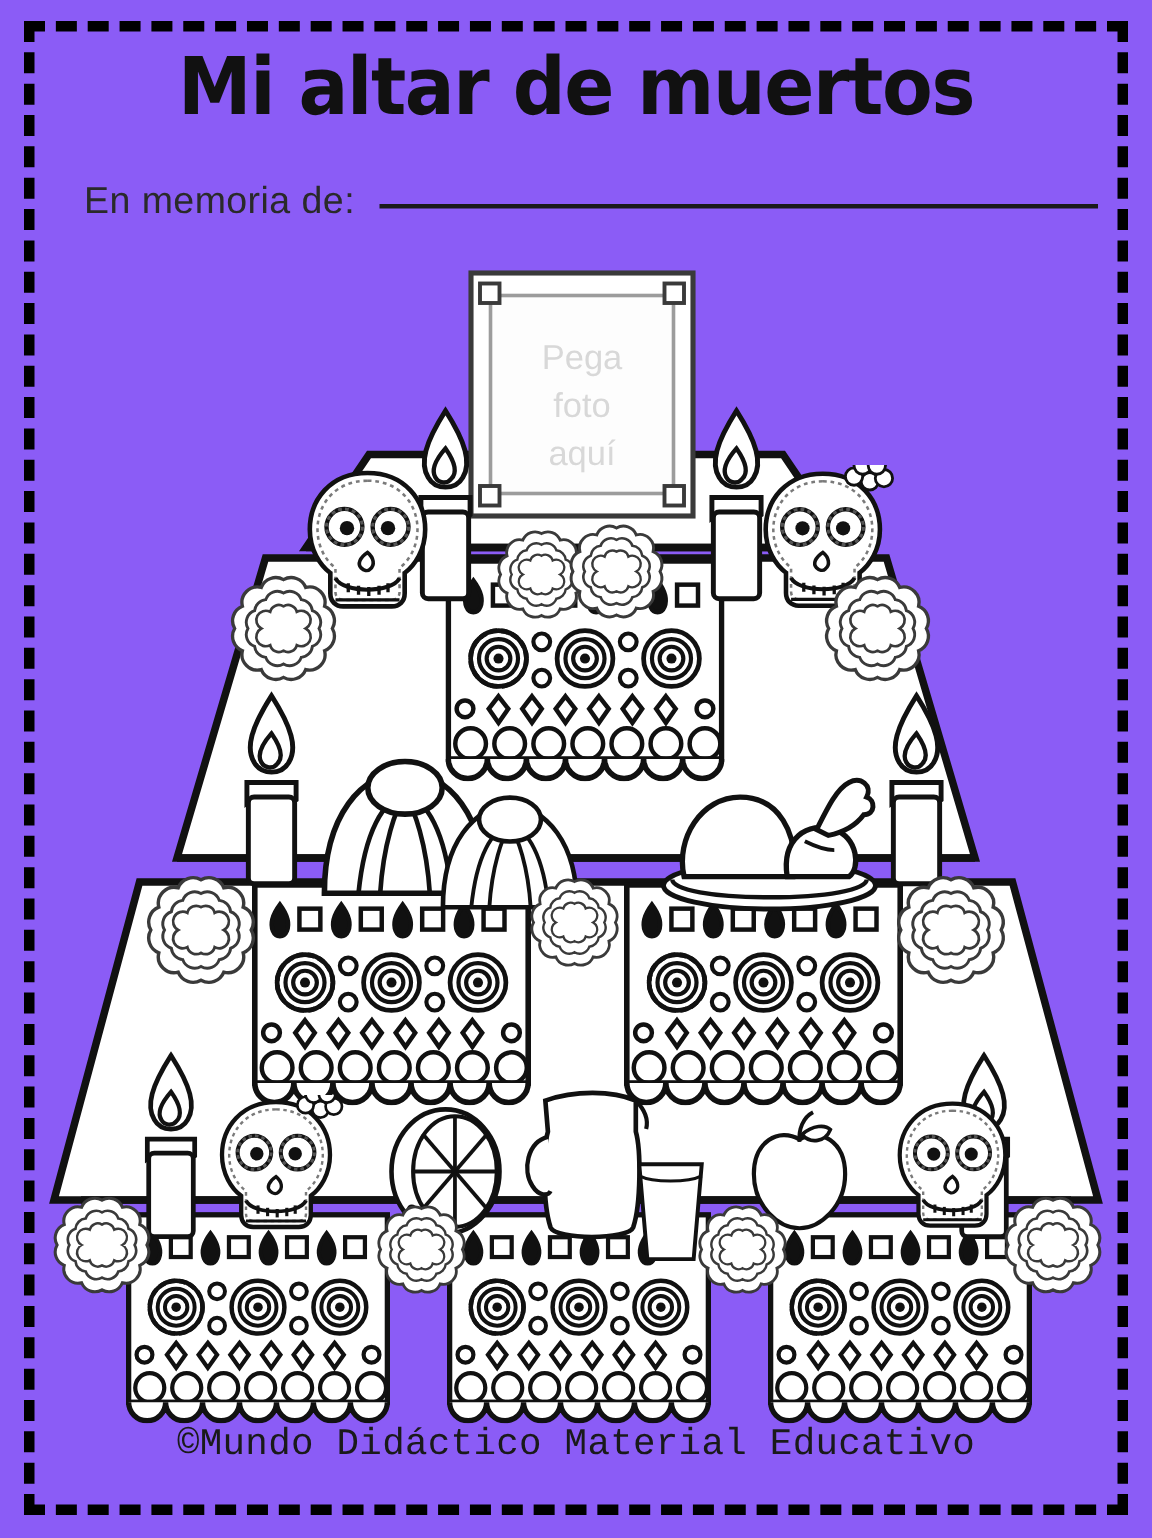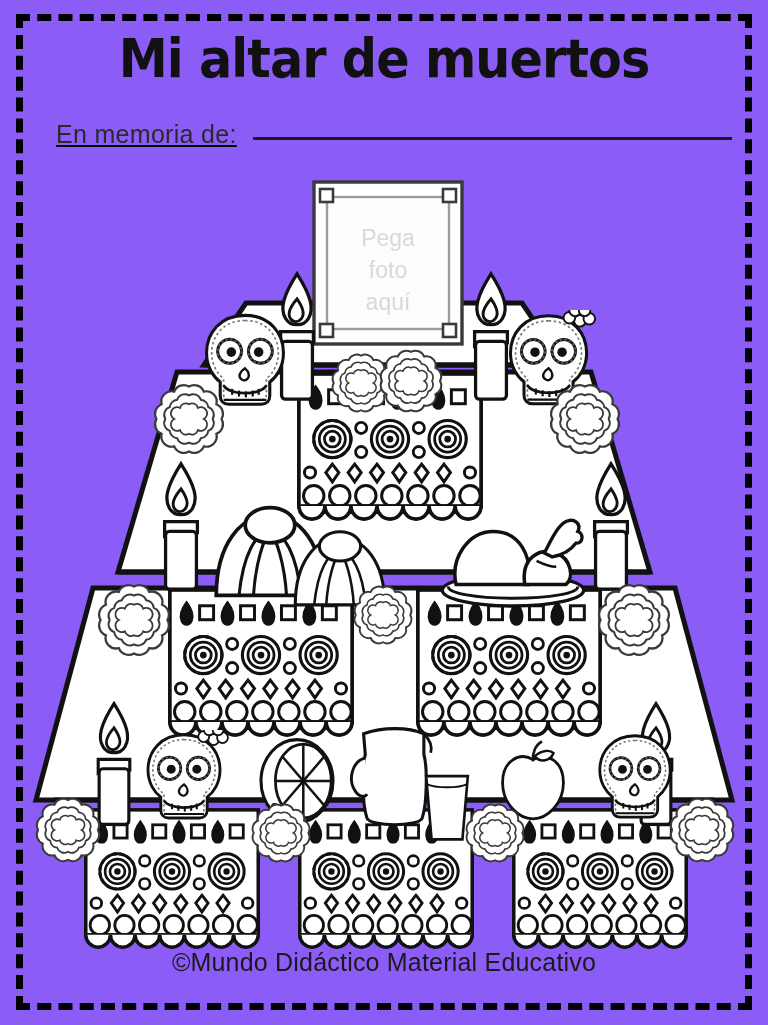--- a/index.html
+++ b/index.html
@@ -39,21 +39,20 @@
     white-space: nowrap;
   }
   #memoria-row {
     position: absolute;
     left: 56px;
     top: 120px;
     width: 676px;
     height: 40px;
     display: flex;
     align-items: baseline;
-    text-decoration: underline;
   }
   #memoria-label {
     font-family: "Liberation Sans", sans-serif;
     font-size: 25px;
     color: #2a2a2a;
     white-space: nowrap;
     letter-spacing: 0.3px;
   }
   #memoria-line {
     flex: 1;
@@ -66,21 +65,21 @@
     position: absolute;
     left: 0;
     top: 160px;
   }
   #footer-text {
     position: absolute;
     left: 0;
     top: 948px;
     width: 768px;
     text-align: center;
-    font-family: Liberation Sans, sans-serif;
+    font-family: Liberation Mono, monospace;
     font-size: 25px;
     color: #1a1a1a;
     letter-spacing: 0.2px;
   }
   .photo-hint {
     font-family: "Liberation Sans", sans-serif;
     font-size: 23px;
     fill: #d8d8d8;
   }
 </style>

